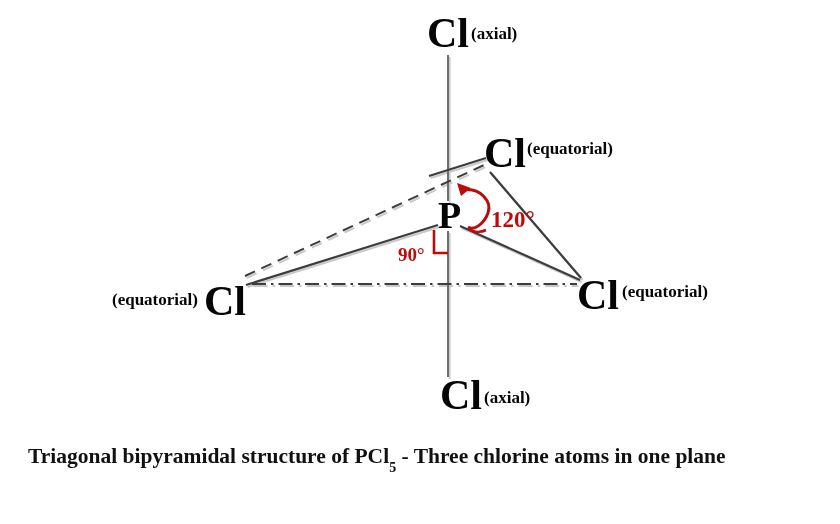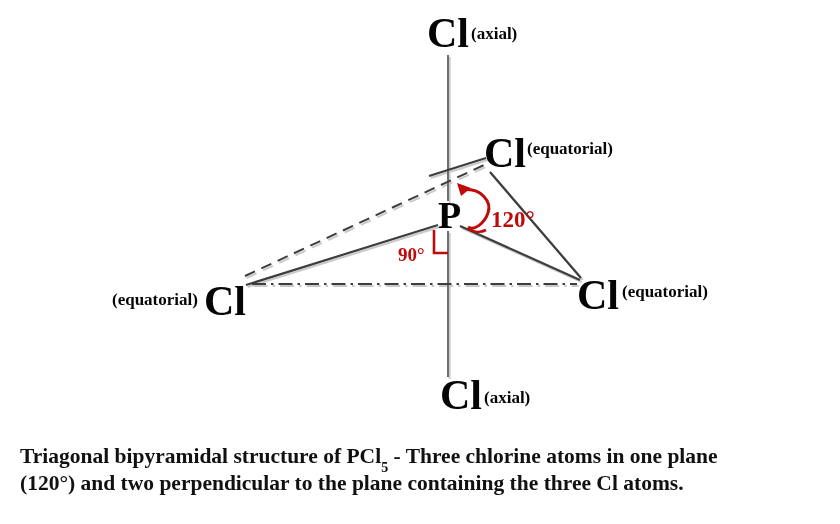--- a/index.html
+++ b/index.html
@@ -16,21 +16,21 @@
   .sym-p{font-size:38px;font-weight:bold;}
   .pos{font-size:17px;font-weight:bold;text-align:right;}
   .red{color:#bf0a0a;}
   .angle-label{position:absolute;font-weight:bold;line-height:1;white-space:nowrap;}
   #angle120{left:491px;top:208px;font-size:23px;}
   #angle90{left:391px;top:245px;font-size:19px;margin-left:7px;}
   #caption{
     position:absolute;left:20px;top:443px;width:812px;
     font-size:21.5px;font-weight:bold;line-height:1.25;color:#111;
   }
-  #caption .cap-line{white-space:nowrap;}
+  #caption .cap-line{white-space:nowrap;margin-left:8px;}
   sub.f5{font-size:14px;line-height:0;position:relative;top:4px;font-weight:bold;}
 </style>
 </head>
 <body>
 
 <div id="stage">
 
   <svg id="diagram-svg" width="840" height="430" viewBox="0 0 840 430">
 
     <g stroke="#c9c9c9" stroke-width="2" fill="none" transform="translate(1.6,2)">
@@ -93,16 +93,15 @@
 
   <div class="atom-label" style="left:438px;top:196px;">
     <span class="sym-p">P</span>
   </div>
 
   <div id="angle120" class="angle-label red">120°</div>
   <div id="angle90" class="angle-label red">90°</div>
 
   <div id="caption">
     <div class="cap-line"><span>Triagonal bipyramidal structure of PCl</span><sub class="f5">5</sub><span> - Three chlorine atoms in one plane</span></div>
-    <div class="cap-line">(120°) and two perpendicular to the plane containing the three Cl atoms.</div>
   </div>
 
 </div>
 
 </body></html>

